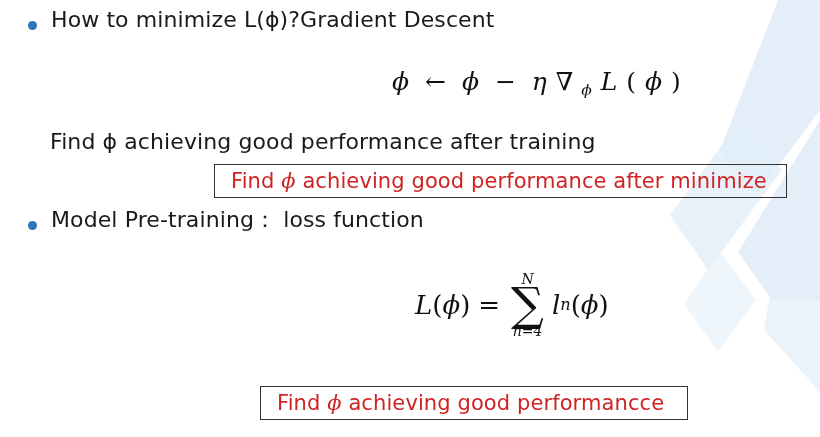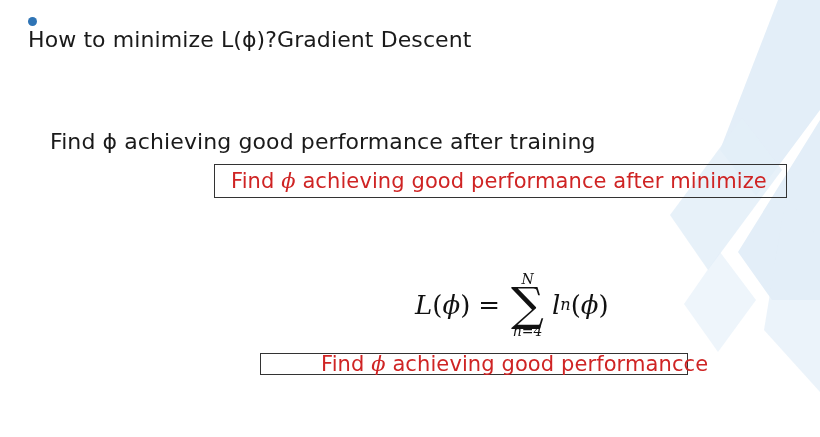--- a/index.html
+++ b/index.html
@@ -32,23 +32,22 @@
     width: 160px;
     height: 437px;
     pointer-events: none;
     z-index: 0;
   }
 
   
   .bullet-row {
     position: absolute;
     display: flex;
-    align-items: flex-start;
+    align-items: center;
     z-index: 3;
-    flex-direction: column;
   }
   .bullet-dot {
     width: 9px;
     height: 9px;
     border-radius: 50%;
     background: #2f74b5;
     margin-top: 11px;
     margin-right: 14px;
     flex: none;
   }
@@ -176,44 +175,61 @@
         <path d="M60 252 L96 300 L58 352 L24 304 Z" opacity="0.6"></path>
       </g>
     </svg>
   </div>
 
   <div class="bullet-row" style="left:28px; top:6px;">
     <span class="bullet-dot"></span>
     <span class="bullet-text">How to minimize L(ϕ)?Gradient Descent</span>
   </div>
 
+  <div class="math math-inline-eq" style="left:392px; top:67px;">
+    <span class="mi phi">ϕ</span>
+    <span class="mo" style="margin:0 7px;">←</span>
+    <span class="mi phi">ϕ</span>
+    <span class="mo" style="margin:0 7px;">−</span>
+    <span class="mi">η</span>
+    <span class="mo">∇</span>
+    <span class="sub">ϕ</span>
+    <span class="mi">L</span>
+    <span class="mo">(</span>
+    <span class="mi phi">ϕ</span>
+    <span class="mo">)</span>
+  </div>
 
   <div class="plain-line" style="left:50px; top:129px;">Find ϕ achieving good performance after training</div>
 
   <div class="red-box" style="left:214px; top:164px; width:573px; height:34px;">
     <span class="red-box-text"><span>Find </span><span class="phi-red">ϕ</span><span> achieving good performance after minimize</span></span>
   </div>
 
+  <div class="bullet-row" style="left:28px; top:206px;">
+    <span class="bullet-dot"></span>
+    <span class="bullet-text">Model Pre-training： loss function</span>
+  </div>
 
   <div class="math sum-eq" style="left:415px; top:272px;">
     <span class="mi">L</span>
     <span class="mo">(</span>
     <span class="mi phi">ϕ</span>
     <span class="mo">)</span>
     <span class="mo" style="margin:0 8px;">=</span>
     <span class="sum-stack">
       <span class="sum-lim top">N</span>
       <span class="sum-glyph">∑</span>
       <span class="sum-lim bot">n=4</span>
     </span>
     <span class="mi" style="margin-left:5px;">l</span>
     <span class="sup">n</span>
     <span class="mo">(</span>
     <span class="mi phi">ϕ</span>
     <span class="mo">)</span>
   </div>
 
-  <div class="red-box" style="left:260px; top:353px; width:428px; height:22px;padding-left:44px;">
+  <div class="red-box" style="left:260px; top:386px; width:428px; height:34px;">
     <span class="red-box-text"><span>Find </span><span class="phi-red">ϕ</span><span> achieving good performancce</span></span>
   </div>
 
 
 </div>
 
 </body></html>

